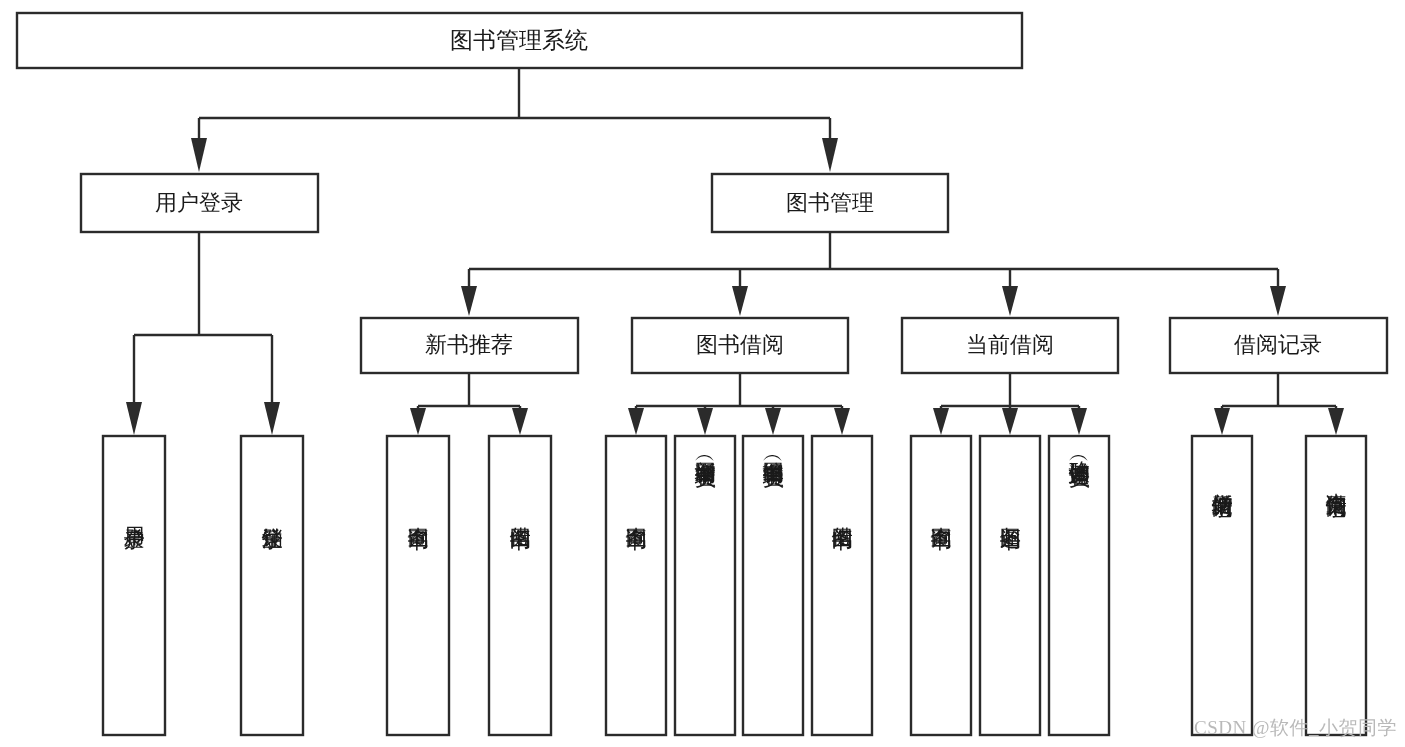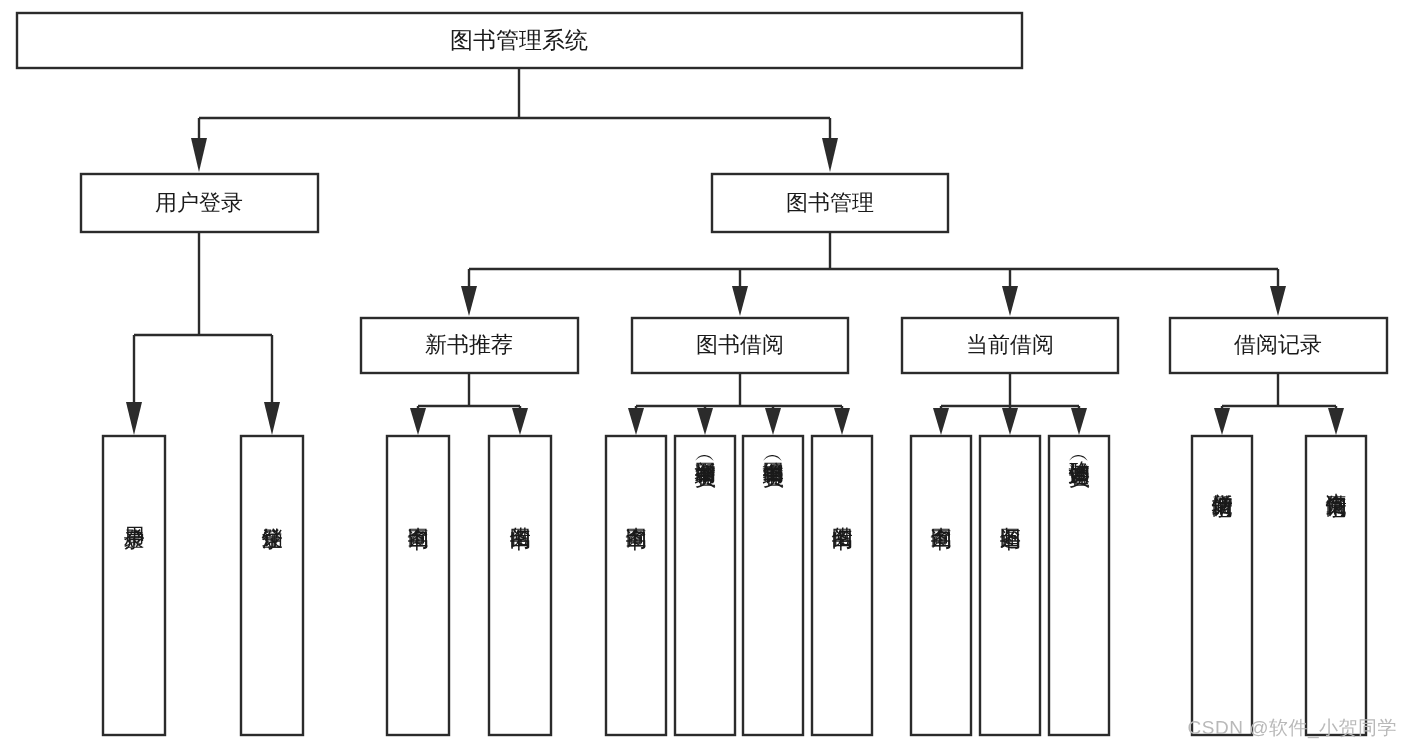--- a/index.html
+++ b/index.html
@@ -71,21 +71,21 @@
     writing-mode: vertical-rl;
     text-orientation: upright;
     letter-spacing: 1px;
     white-space: nowrap;
     text-align: left;
   }
   .watermark {
     position: absolute;
     right: 8px;
     bottom: 6px;
-    font-family: Liberation Sans, sans-serif;
+    font-family: Liberation Serif, serif;
     font-size: 19px;
     color: #b9b9b9;
     letter-spacing: 0.5px;
     user-select: none;
     white-space: nowrap;
   }
 </style>
 </head>
 <body>
 

